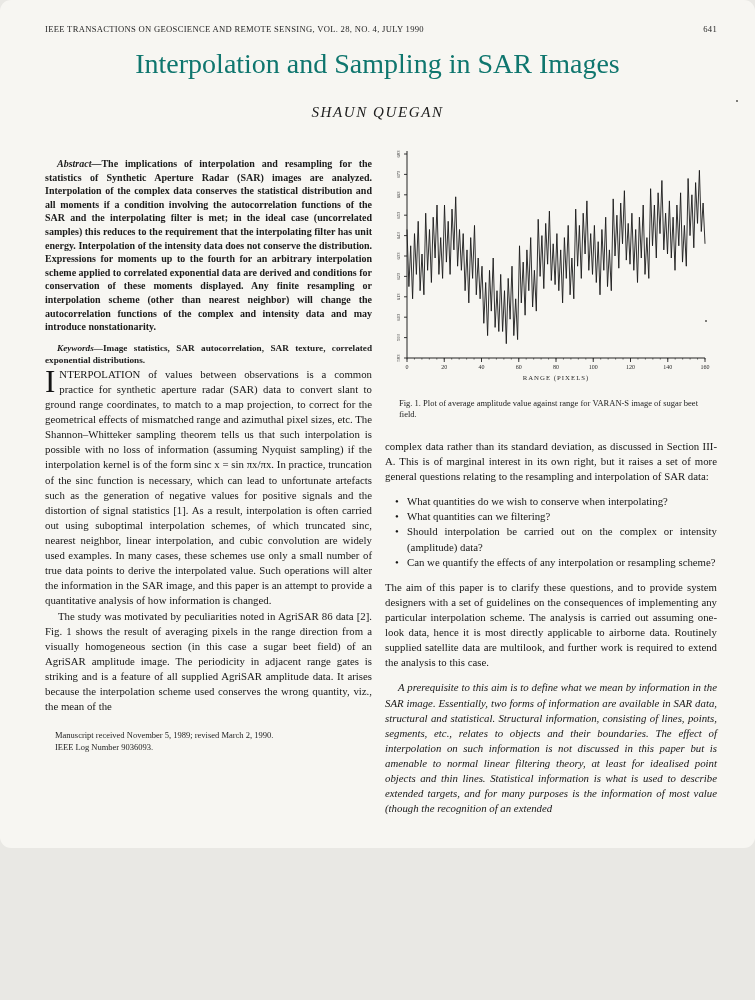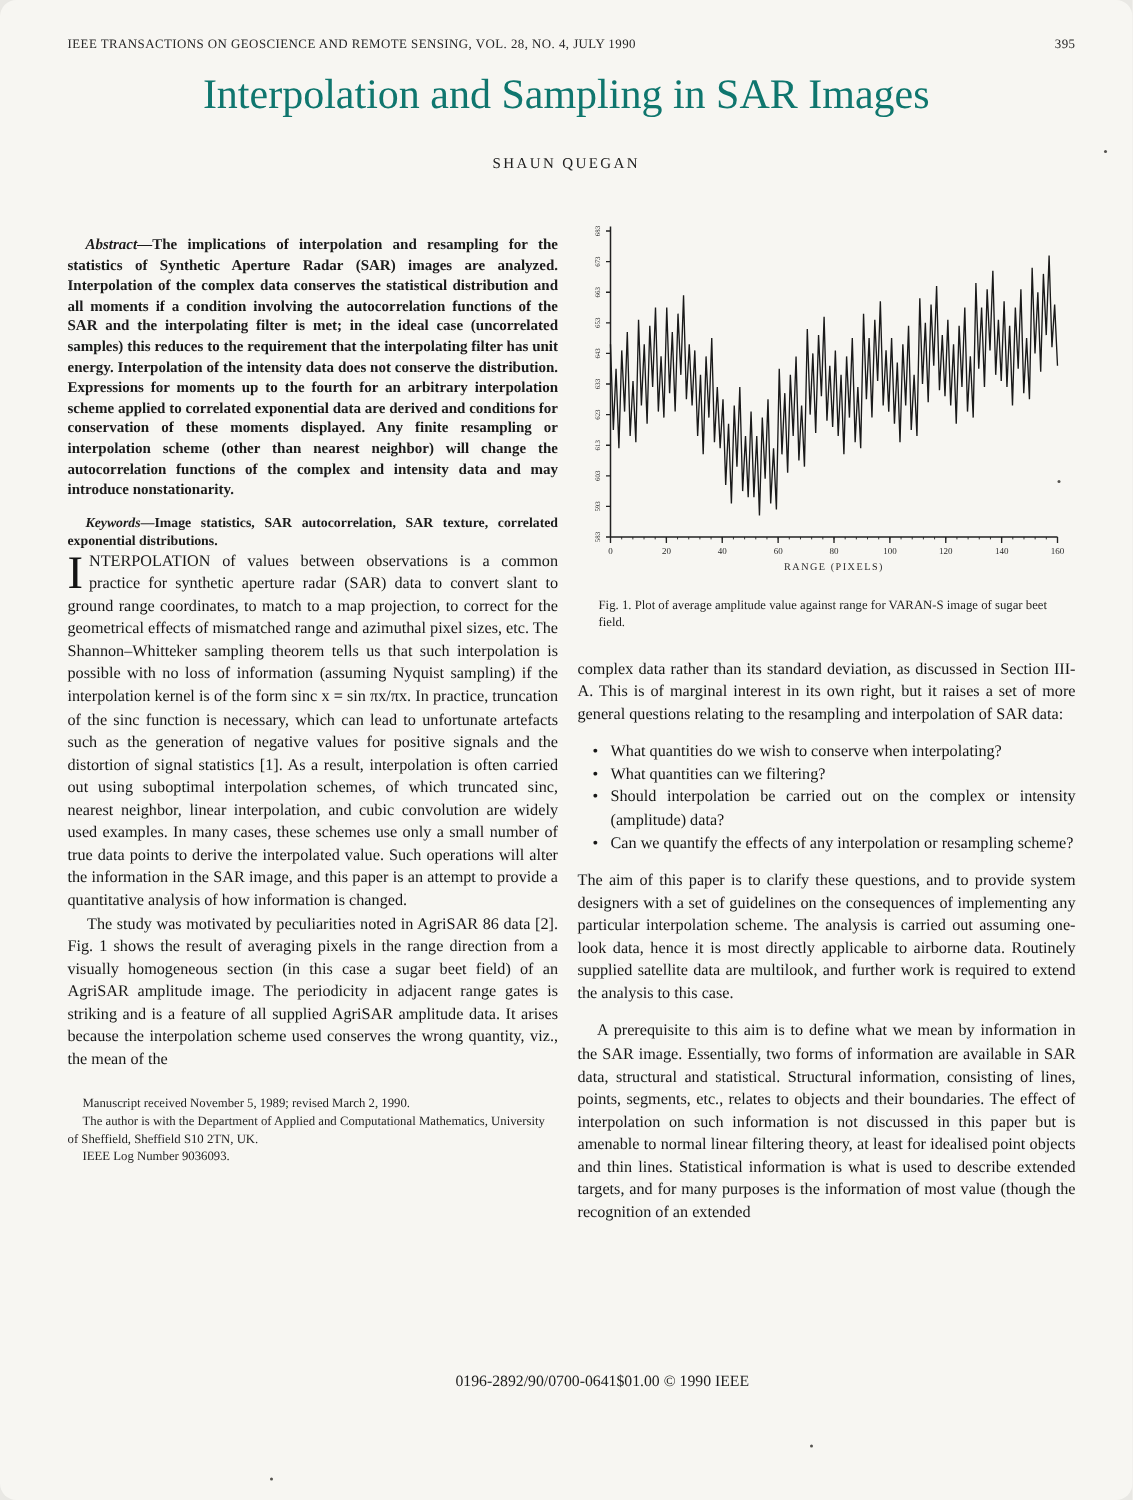--- a/index.html
+++ b/index.html
@@ -3,40 +3,40 @@
 <meta charset="utf-8">
 <style>
   html,body{margin:0;padding:0;}
   body{
     width:755px;height:1000px;
     background:#e9e8e4;
     font-family:"Liberation Serif", serif;
     color:#1b1b1b;
   }
   .page{
-    position:relative;width:755px;height:1000px;
+    position:relative;width:755px;height:848px;
     background:#f7f6f2;
     overflow:hidden;
     border-radius:11px;
   }
   
   .running-head{
     position:absolute;top:24px;left:45px;right:38px;
     display:flex;justify-content:space-between;
     font-size:8.6px;letter-spacing:.3px;color:#262626;
   }
   
   .paper-title{
     position:absolute;top:48px;left:0;width:100%;
     text-align:center;font-size:28px;font-weight:normal;
     margin:0;color:#0f766e;
   }
   .paper-author{
     position:absolute;top:104px;left:0;width:100%;
-    text-align:center;font-size:10px;letter-spacing:1.6px;color:#202020;
+    text-align:center;font-size:15px;letter-spacing:1.6px;color:#202020;font-style:italic;
   }
   
   .col-left{position:absolute;top:157px;left:45px;width:327px;}
   .col-right{position:absolute;top:146px;left:385px;width:332px;}
   p{margin:0;}
   .abstract-par{
     font-size:10px;font-weight:bold;text-align:justify;
     line-height:1.36;color:#1b1b1b;text-indent:12px;
   }
   .abstract-lead{font-style:italic;}
@@ -71,55 +71,54 @@
   }
   .rc-text{margin-top:18px;}
   .bullet-list{
     list-style:none;margin:10px 0 10px 0;padding:0 0 0 10px;
   }
   .bullet-list li{
     font-size:10.8px;line-height:1.4;text-align:justify;
     padding-left:12px;position:relative;color:#161616;
   }
   .bullet-glyph{position:absolute;left:0;top:0;}
-  .mt{margin-top:10px;}
+  .mt{margin-top:10px;font-style:italic;}
   
   .footer-line{
     position:absolute;top:916px;left:0;width:100%;
     text-align:center;font-size:10.5px;color:#1d1d1d;padding-left:24px;
   }
   
   .speck{position:absolute;background:#55534f;border-radius:50%;}
 </style>
 </head>
 <body>
 
 <div class="page">
 
   <div class="running-head">
     <span>IEEE TRANSACTIONS ON GEOSCIENCE AND REMOTE SENSING, VOL. 28, NO. 4, JULY 1990</span>
-    <span>395</span>
+    <span>641</span>
   </div>
 
   <h1 class="paper-title">Interpolation and Sampling in SAR Images</h1>
   <div class="paper-author">SHAUN QUEGAN</div>
 
   <div class="col-left">
     <p class="abstract-par"><span class="abstract-lead">Abstract—</span><span>The implications of interpolation and resampling for the statistics of Synthetic Aperture Radar (SAR) images are analyzed. Interpolation of the complex data conserves the statistical distribution and all moments if a condition involving the autocorrelation functions of the SAR and the interpolating filter is met; in the ideal case (uncorrelated samples) this reduces to the requirement that the interpolating filter has unit energy. Interpolation of the intensity data does not conserve the distribution. Expressions for moments up to the fourth for an arbitrary interpolation scheme applied to correlated exponential data are derived and conditions for conservation of these moments displayed. Any finite resampling or interpolation scheme (other than nearest neighbor) will change the autocorrelation functions of the complex and intensity data and may introduce nonstationarity.</span></p>
 
     <p class="keywords-par"><span class="keywords-lead">Keywords—</span><span>Image statistics, SAR autocorrelation, SAR texture, correlated exponential distributions.</span></p>
 
 
     <p class="body-par"><span class="dropcap">I</span><span>NTERPOLATION of values between observations is a common practice for synthetic aperture radar (SAR) data to convert slant to ground range coordinates, to match to a map projection, to correct for the geometrical effects of mismatched range and azimuthal pixel sizes, etc. The Shannon–Whitteker sampling theorem tells us that such interpolation is possible with no loss of information (assuming Nyquist sampling) if the interpolation kernel is of the form sinc x = sin πx/πx. In practice, truncation of the sinc function is necessary, which can lead to unfortunate artefacts such as the generation of negative values for positive signals and the distortion of signal statistics [1]. As a result, interpolation is often carried out using suboptimal interpolation schemes, of which truncated sinc, nearest neighbor, linear interpolation, and cubic convolution are widely used examples. In many cases, these schemes use only a small number of true data points to derive the interpolated value. Such operations will alter the information in the SAR image, and this paper is an attempt to provide a quantitative analysis of how information is changed.</span></p>
 
     <p class="body-par indent">The study was motivated by peculiarities noted in AgriSAR 86 data [2]. Fig. 1 shows the result of averaging pixels in the range direction from a visually homogeneous section (in this case a sugar beet field) of an AgriSAR amplitude image. The periodicity in adjacent range gates is striking and is a feature of all supplied AgriSAR amplitude data. It arises because the interpolation scheme used conserves the wrong quantity, viz., the mean of the</p>
 
     <div class="footnote">
       <p>Manuscript received November 5, 1989; revised March 2, 1990.</p>
-      <p>The author is with the Department of Applied and Computational Mathematics, University of Sheffield, Sheffield S10 2TN, UK.</p>
       <p>IEEE Log Number 9036093.</p>
     </div>
   </div>
 
   <div class="col-right">
     <div class="figure-block">
       <svg width="332" height="248" viewBox="0 0 332 248" aria-hidden="true">
           <line x1="22" y1="5" x2="22" y2="212" stroke="#222" stroke-width="1"></line>
           <line x1="22" y1="212" x2="320" y2="212" stroke="#222" stroke-width="1"></line>
           <line x1="22" y1="212" x2="22" y2="213.6" stroke="#222" stroke-width="0.6"></line>

